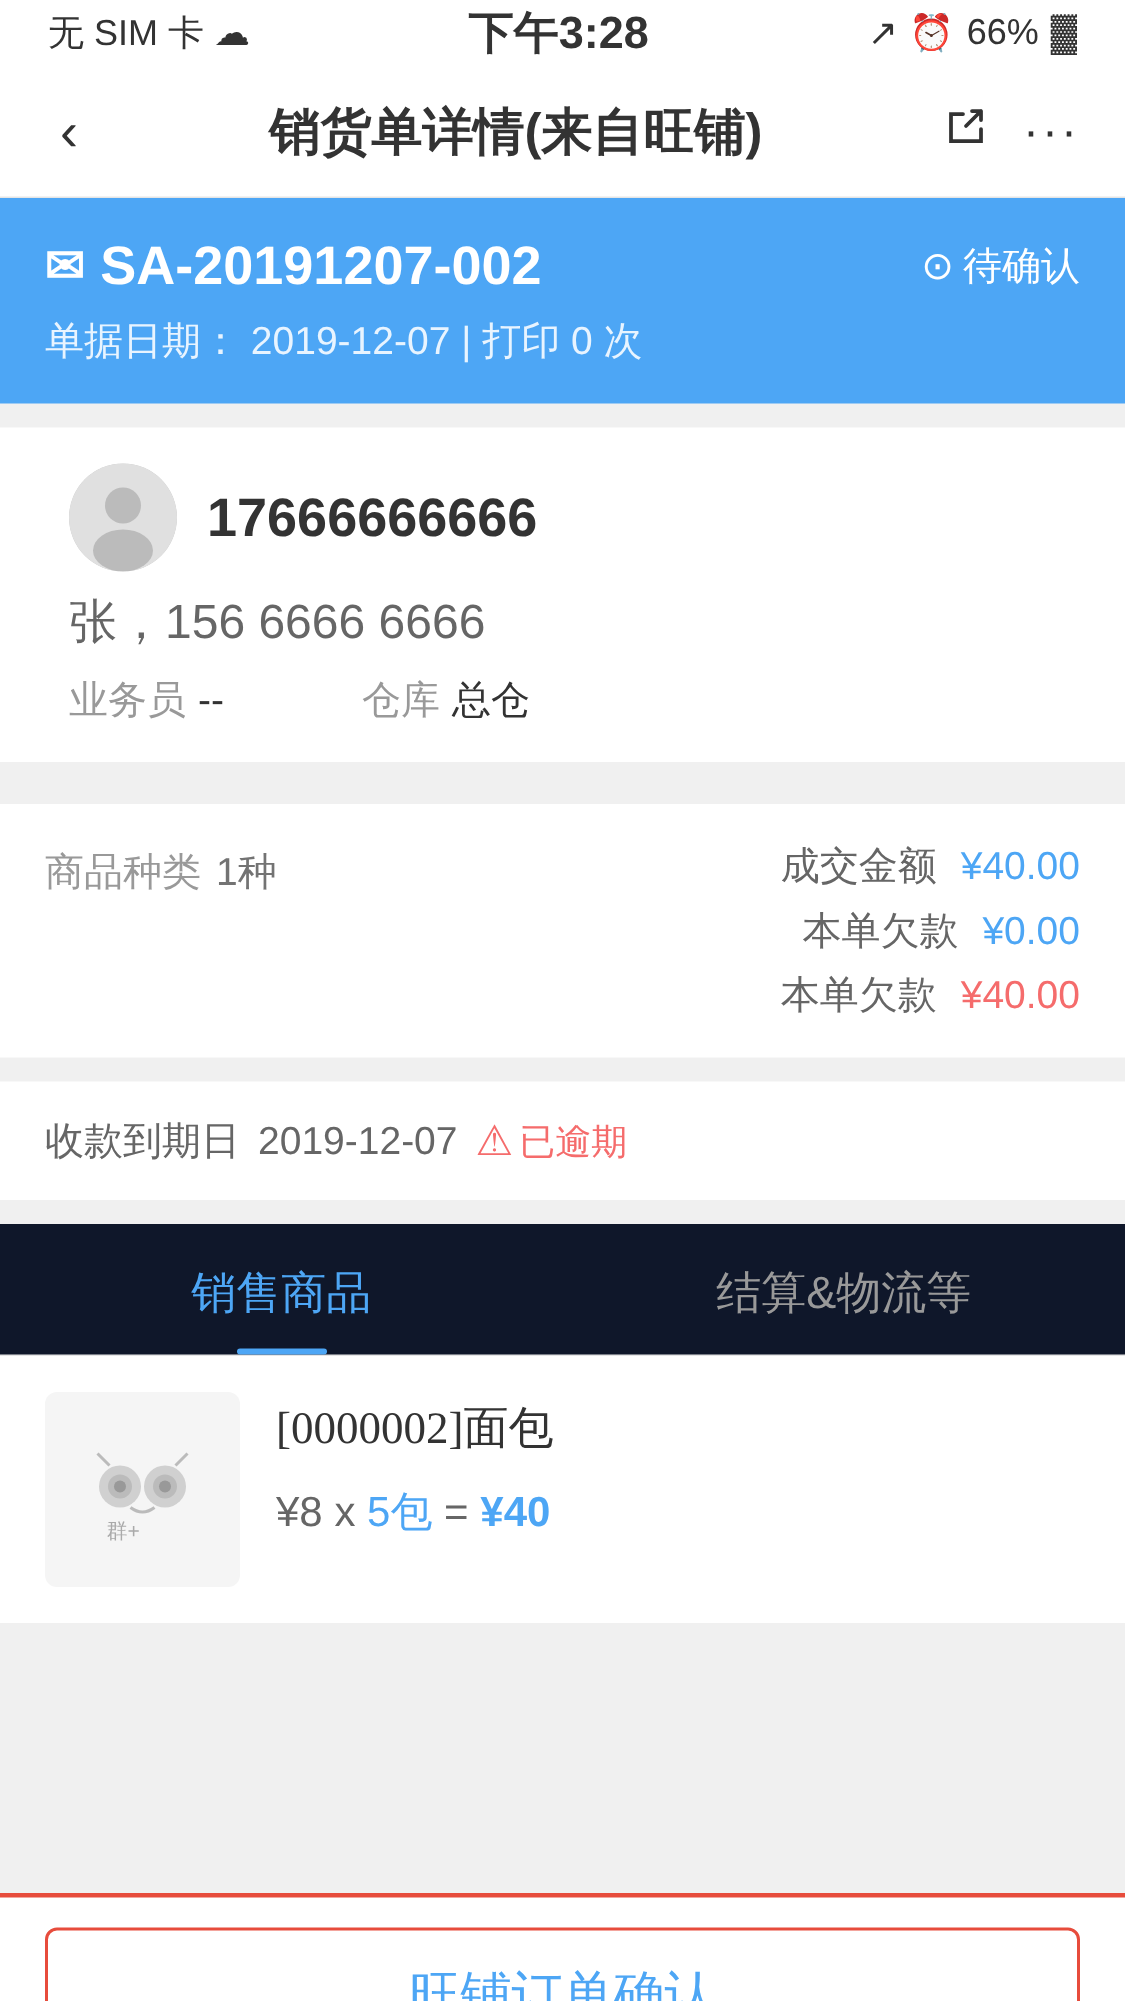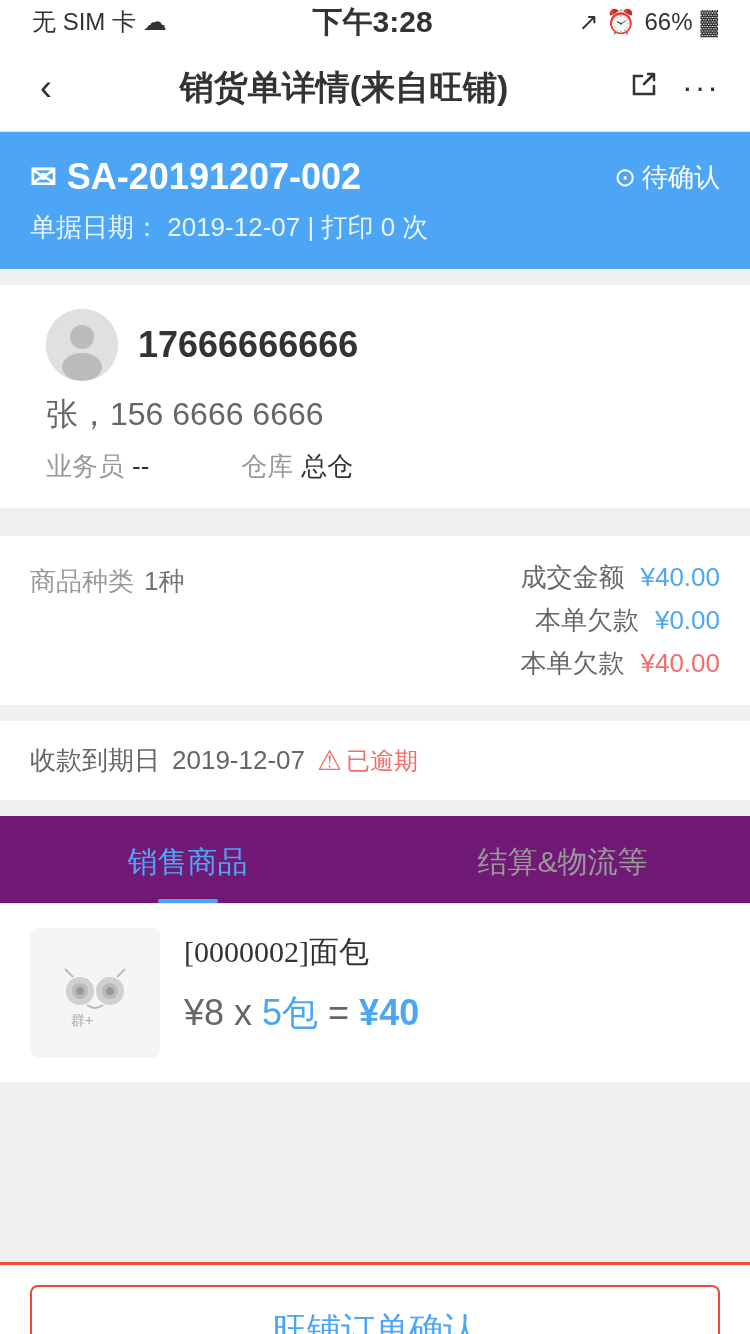--- a/index.html
+++ b/index.html
@@ -183,21 +183,21 @@
       background: transparent;
       color: #f56c6c;
       font-size: 24px;
       display: flex;
       align-items: center;
       gap: 4px;
     }
 
     
     .tabs-section {
-      background: #701a75;
+      background: #0f172a;
       margin-top: 16px;
     }
     .tabs-row {
       display: flex;
       border-bottom: 1px solid #e5e5e5;
     }
     .tab-item {
       flex: 1;
       text-align: center;
       padding: 26px 0 20px;
@@ -245,21 +245,21 @@
       padding-top: 4px;
     }
     .product-name {
       font-size: 30px;
       color: #333;
       font-weight: 500;
       margin-bottom: 16px;
       font-family: Liberation Serif, serif;
     }
     .product-price {
-      font-size: 36px;
+      font-size: 28px;
       color: #666;
     }
     .product-price .qty { color: #4da6f5; }
     .product-price .total { color: #4da6f5; font-weight: 600; }
 
     
     .bottom-btn-area {
       background: #fff;
       padding: 20px 30px 40px;
       border-top: 3px solid #e74c3c;

